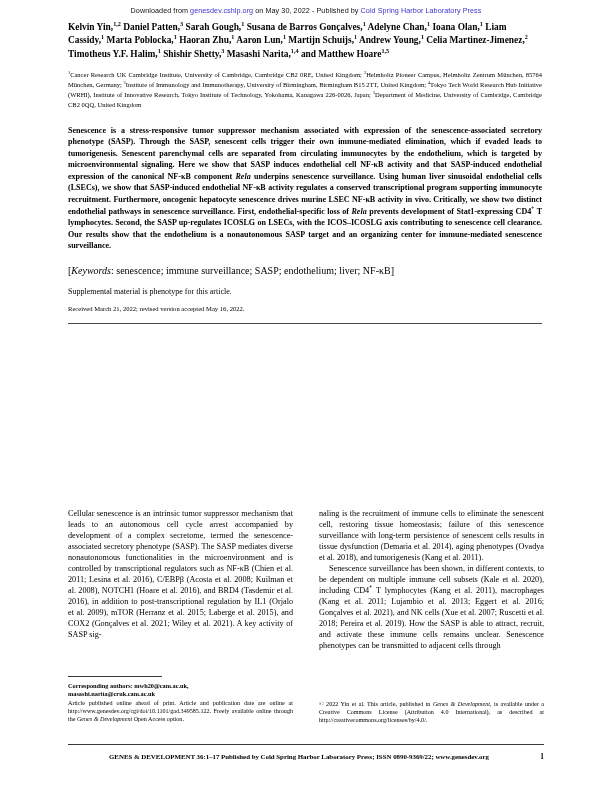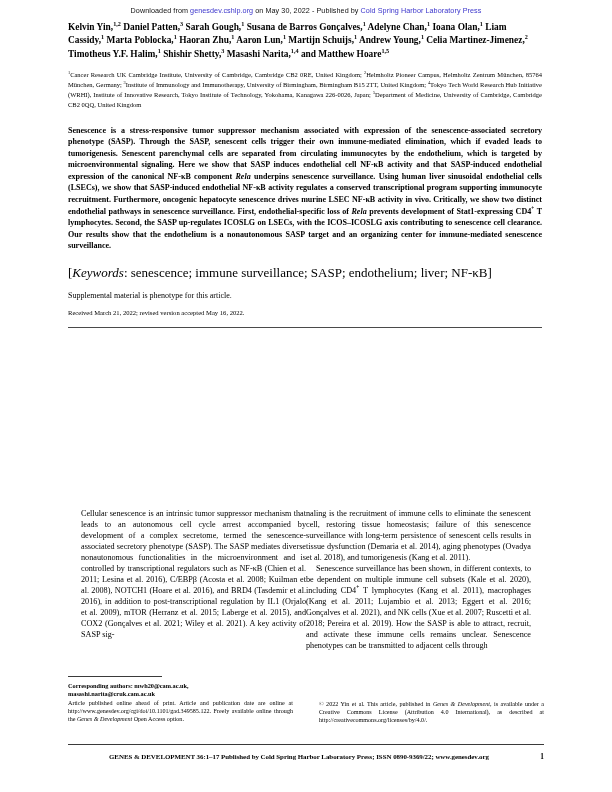--- a/index.html
+++ b/index.html
@@ -81,21 +81,21 @@
     font-size: 8.05px;
     font-weight: bold;
     line-height: 1.44;
     text-align: justify;
     width: 474px;
   }
   .abstract i, .ital { font-style: italic; margin-top: 46px; }
 
   .keywords {
     margin-top: 12px;
-    font-size: 13px;
+    font-size: 10px;
     line-height: 1.4;
   }
   .suppl {
     margin-top: 9px;
     font-size: 8px;
   }
   .received {
     margin-top: 9px;
     font-size: 6.6px;
   }
@@ -107,21 +107,21 @@
     width: 474px;
   }
 
   
   .columns {
     position: absolute;
     left: 68px;
     top: 508px;
     width: 476px;
     display: flex;
-    justify-content: center;
+    justify-content: space-between;
   }
   .col {
     width: 225px;
     position: relative;
   }
   .body-text {
     font-size: 8.2px;
     line-height: 1.345;
     text-align: justify;
     hyphens: none;

